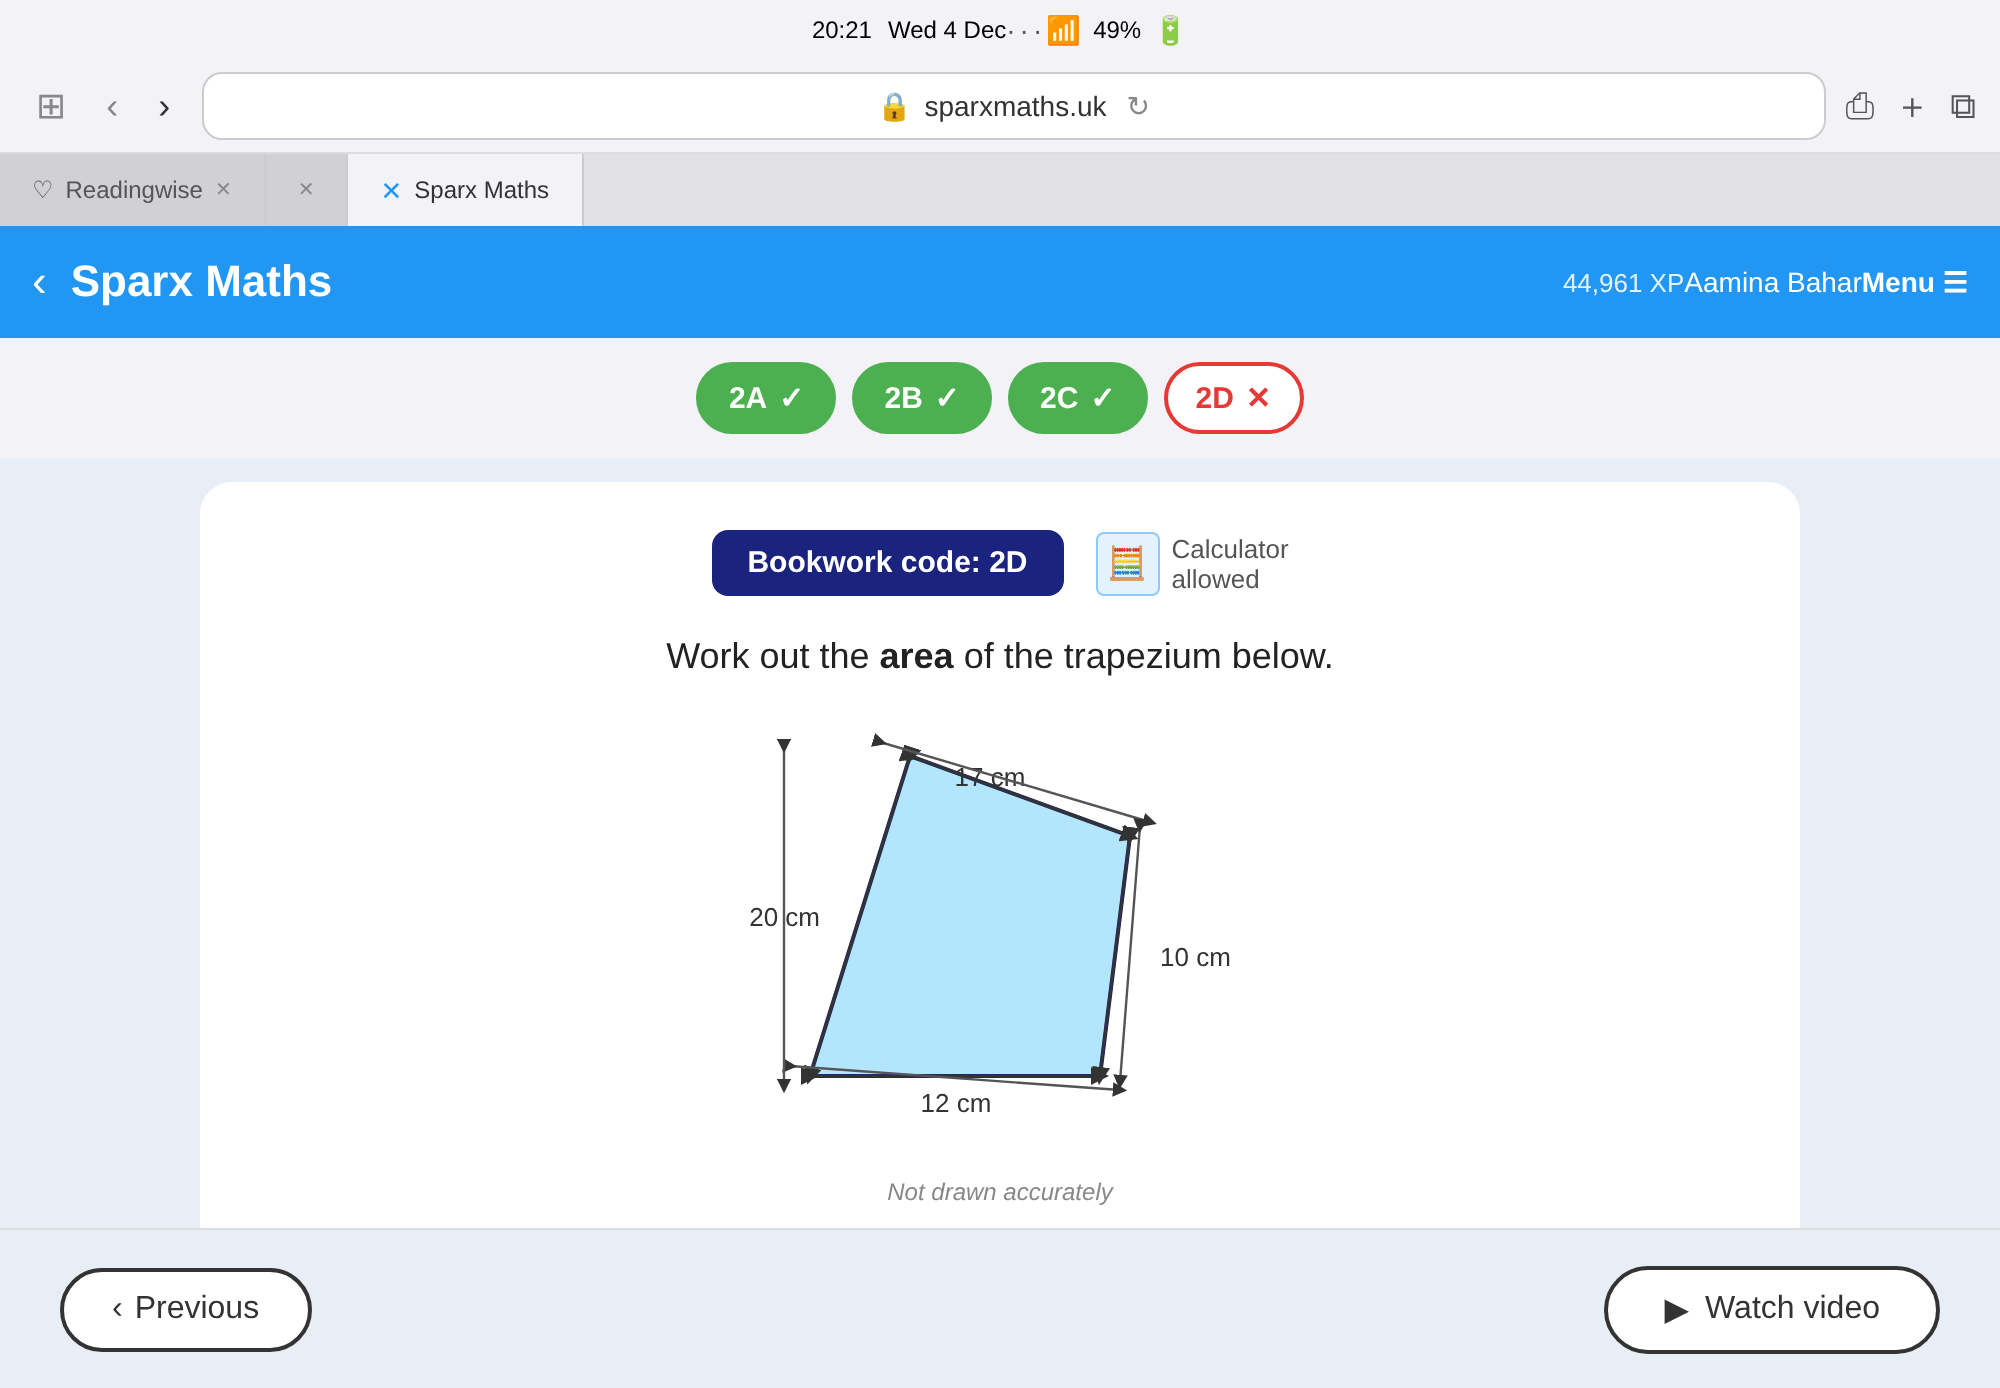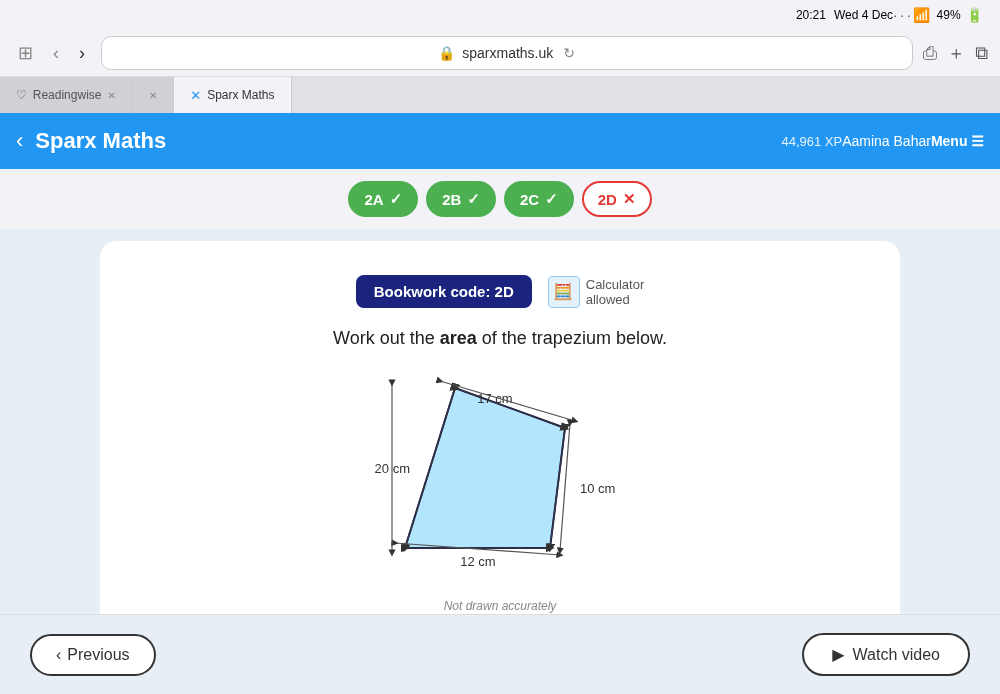--- a/index.html
+++ b/index.html
@@ -11,21 +11,21 @@
       overflow: hidden;
       position: relative;
     }
 
     
     .status-bar {
       background: #f2f2f7;
       height: 30px;
       display: flex;
       align-items: center;
-      justify-content: flex-end;
+      justify-content: center;
       padding: 0 16px;
       font-size: 12px;
       font-weight: 500;
     }
     .status-left { display: flex; align-items: center; gap: 8px; }
     .status-right { display: flex; align-items: center; gap: 6px; }
 
     
     .browser-chrome {
       background: #f2f2f7;
@@ -143,21 +143,20 @@
       border-radius: 16px;
       padding: 24px;
       width: 800px;
       min-height: 420px;
       position: relative;
     }
 
     .bookwork-row {
       display: flex; align-items: center; justify-content: center; gap: 16px;
       margin-bottom: 20px;
-      margin-top: 10px;
     }
     .bookwork-badge {
       background: #1a237e;
       color: white;
       border-radius: 8px;
       padding: 8px 18px;
       font-size: 15px;
       font-weight: 600;
     }
     .calculator-info {

